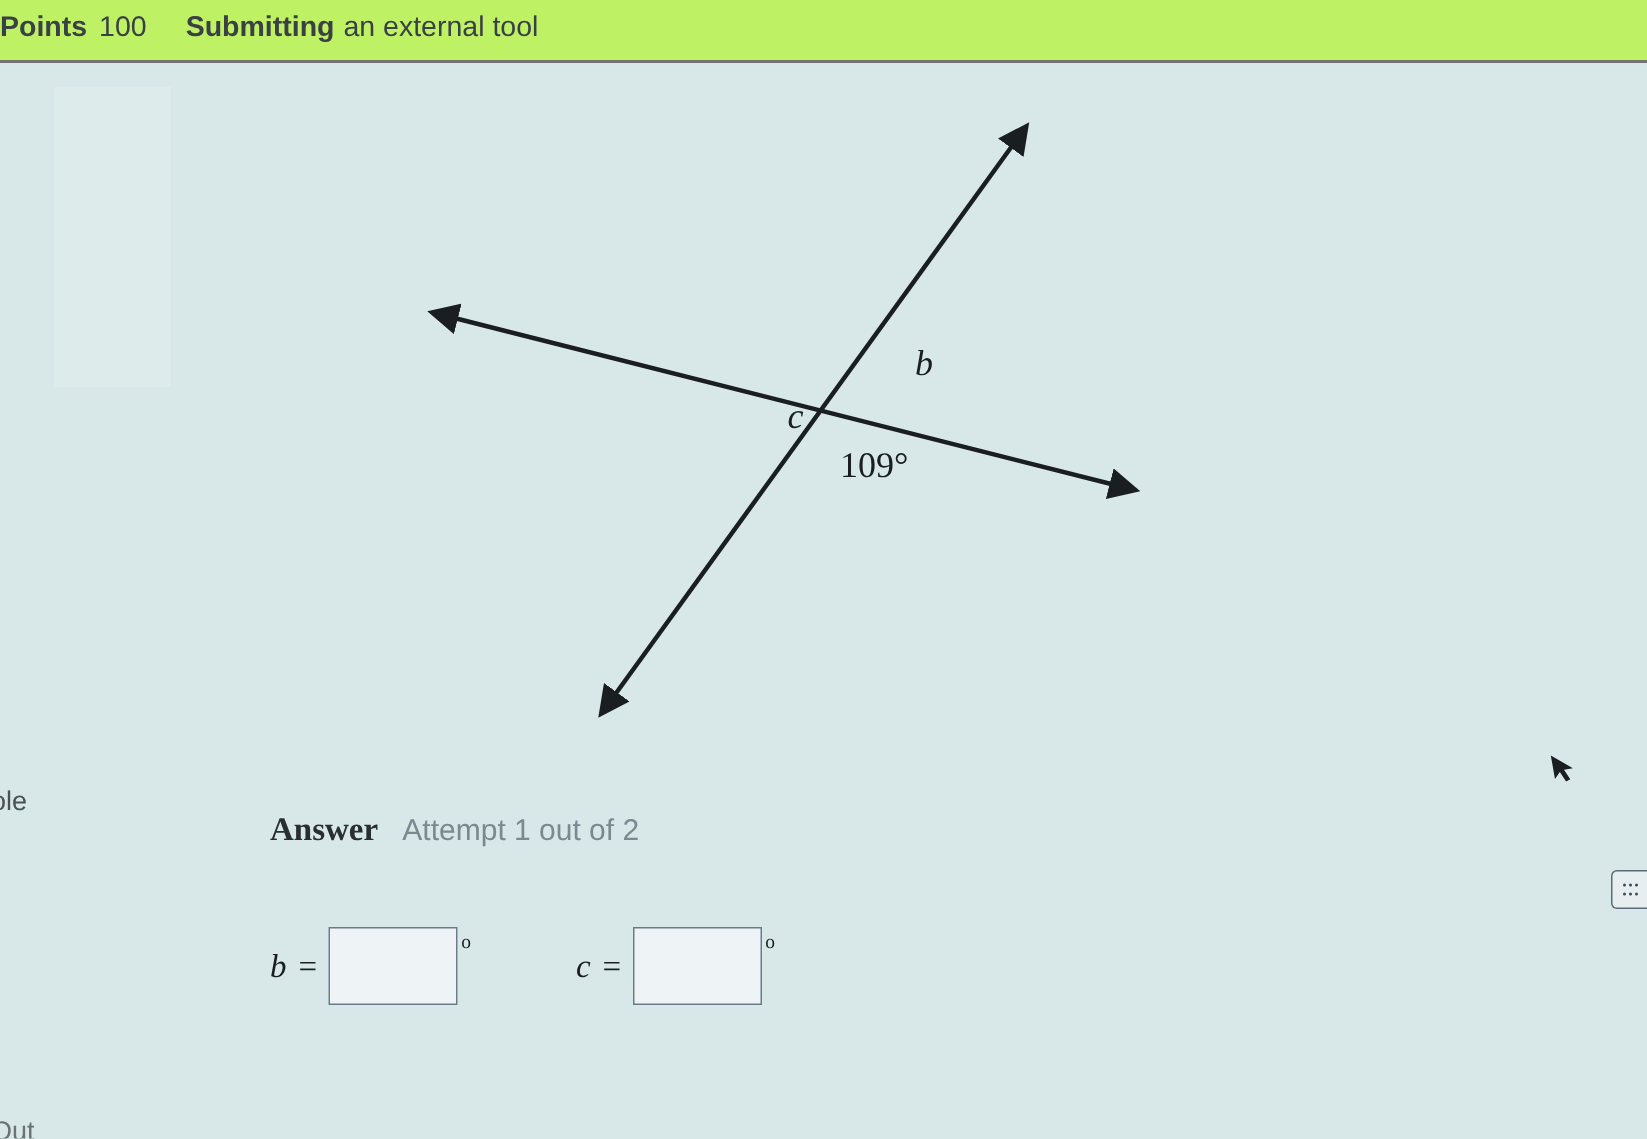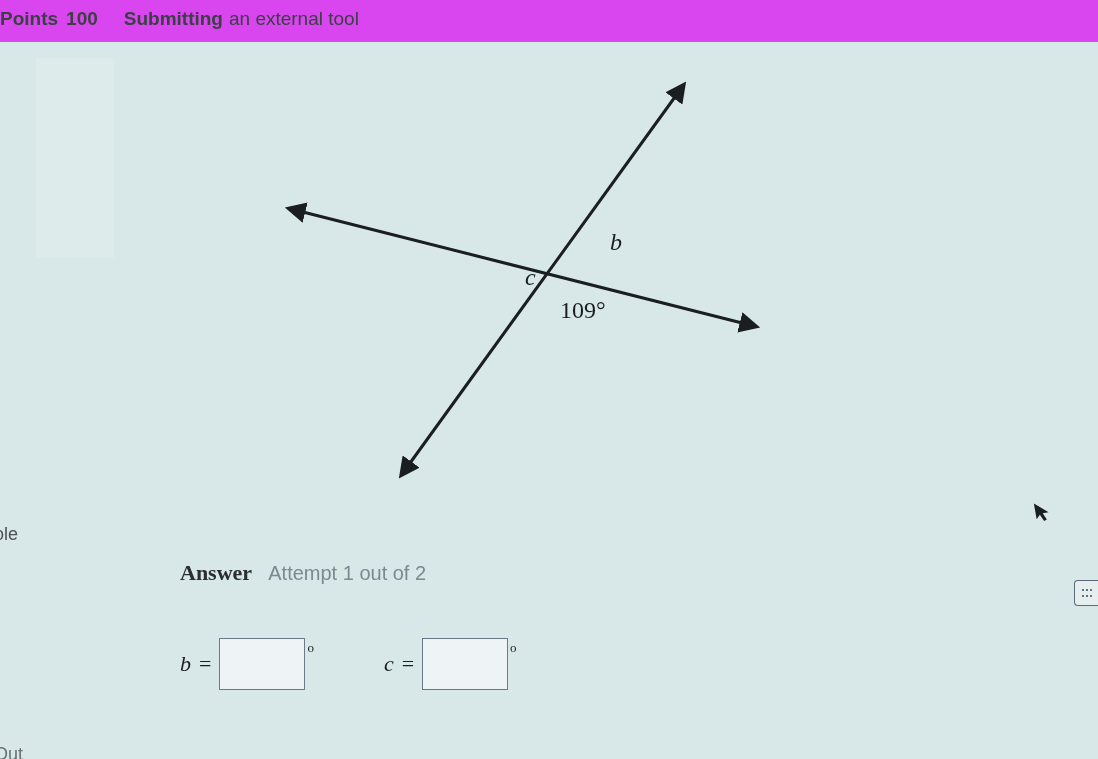--- a/index.html
+++ b/index.html
@@ -5,29 +5,29 @@
   * { box-sizing: border-box; margin: 0; padding: 0; }
   body {
     font-family: 'Helvetica Neue', Arial, sans-serif;
     background: #d8e8e8;
     width: 1098px;
     height: 759px;
     overflow: hidden;
     position: relative;
   }
   .header {
-    background: #d946ef;
-    border-bottom: 2px solid #d946ef;
+    background: #bef264;
+    border-bottom: 2px solid #737373;
     padding: 8px 0 10px 0;
     display: flex;
     align-items: baseline;
     font-size: 19px;
   }
   .header .points-label { font-weight: 700; color: #3a4044; margin-right: 8px; }
-  .header .points-val { color: #3a4044; margin-right: 26px; font-weight: 700;}
+  .header .points-val { color: #3a4044; margin-right: 26px; font-weight: 400;}
   .header .submitting-label { font-weight: 700; color: #3a4044; margin-right: 6px; }
   .header .submitting-val { color: #3a4044; font-weight: 400;}
   .left-col {
     position: absolute;
     left: 0;
     top: 44px;
     width: 30px;
     height: 715px;
     color: #4a5256;
     font-size: 18px;
@@ -48,21 +48,21 @@
     position: absolute;
     left: 180px;
     top: 70px;
     width: 700px;
     height: 440px;
   }
   .diagram svg { width: 100%; height: 100%; }
   .answer-block {
     position: absolute;
     left: 180px;
-    top: 560px;
+    top: 540px;
     width: 700px;
   }
   .answer-heading {
     font-size: 22px;
     color: #2a2e30;
   }
   .answer-heading .aw { font-weight: 700; font-family: Georgia, 'Times New Roman', serif; }
   .answer-heading .attempt { color: #7a8a92; font-weight: 400; font-family: 'Helvetica Neue', Arial, sans-serif; margin-left: 10px; font-size: 20px;}
   .inputs-row {
     margin-top: 52px;

